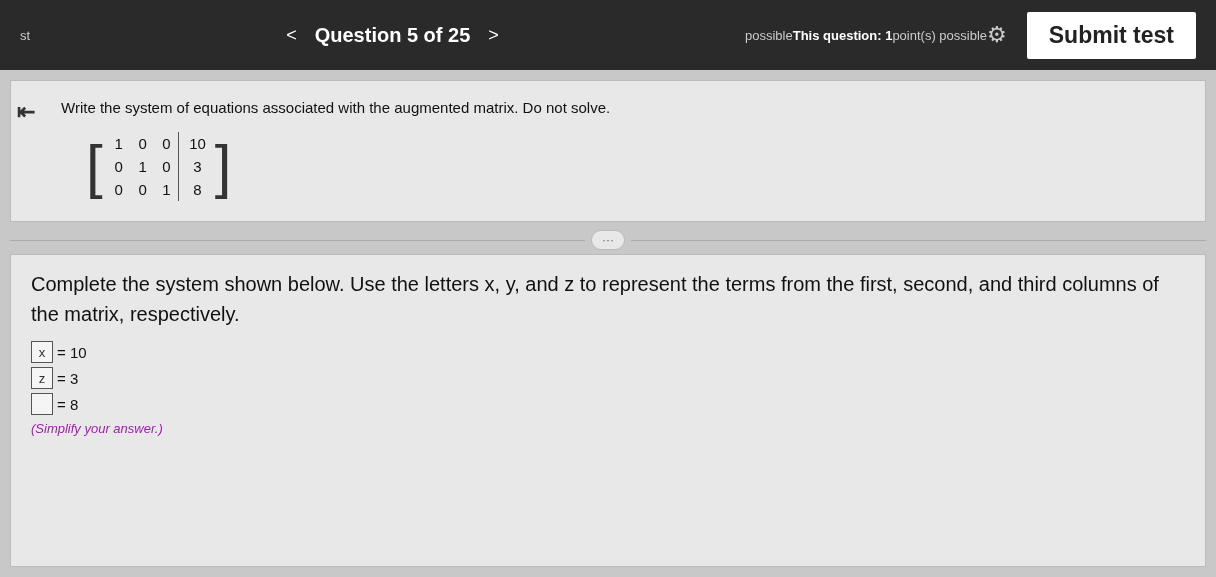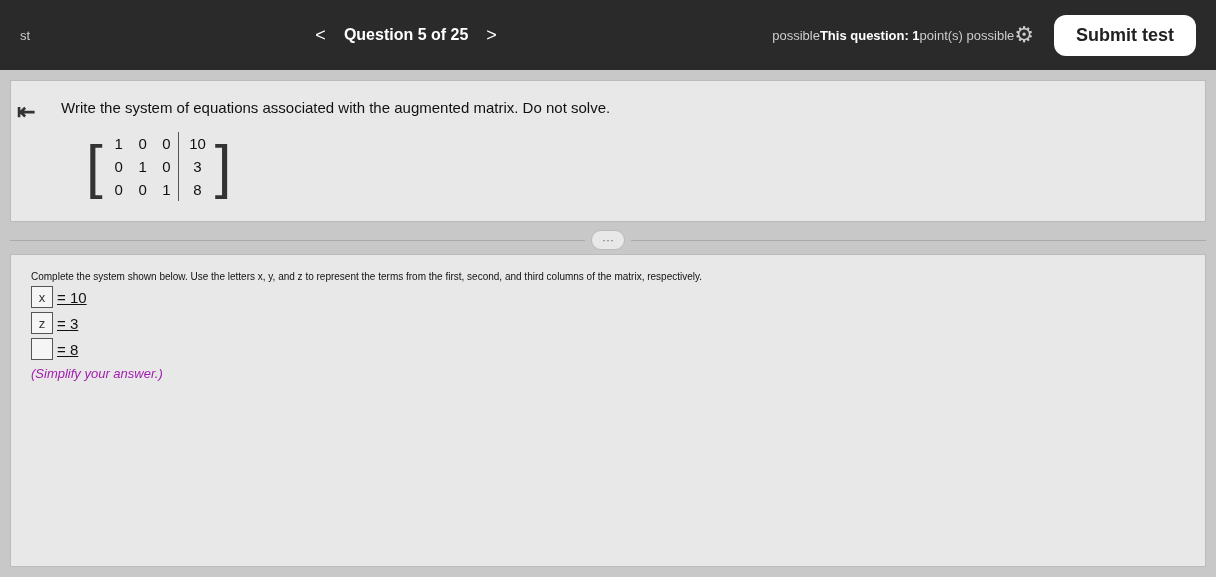--- a/index.html
+++ b/index.html
@@ -32,21 +32,21 @@
 
     .header-center {
       flex: 1;
       display: flex;
       align-items: center;
       justify-content: center;
       gap: 18px;
     }
 
     .question-label {
-      font-size: 16px;
+      font-size: 20px;
       font-weight: bold;
       color: #fff;
     }
 
     .nav-arrow {
       font-size: 18px;
       color: #fff;
       cursor: pointer;
     }
 
@@ -72,26 +72,26 @@
 
     .gear-icon {
       font-size: 22px;
       color: #ccc;
       cursor: pointer;
     }
 
     .submit-btn {
       background: #fff;
       color: #222;
-      font-size: 18px;
+      font-size: 23px;
       font-weight: bold;
       border: none;
       padding: 10px 22px;
       cursor: pointer;
-      border-radius: 12px;
+      border-radius: 2px;
     }
 
     
     .main {
       background: #c8c8c8;
       width: 100%;
       height: calc(577px - 70px);
       display: flex;
       flex-direction: column;
     }
@@ -170,23 +170,23 @@
     
     .answer-panel {
       background: #e8e8e8;
       margin: 0 10px 10px 10px;
       padding: 14px 20px 16px 20px;
       border: 1px solid #bbb;
       flex: 1;
     }
 
     .answer-instruction {
-      font-size: 10px;
+      font-size: 20px;
       color: #111;
-      margin-bottom: 2px;
+      margin-bottom: 12px;
       line-height: 1.5;
     }
 
     .equation-row {
       display: flex;
       align-items: center;
       margin-bottom: 4px;
       font-size: 15px;
       color: #111;
     }
@@ -201,21 +201,20 @@
       height: 22px;
       font-size: 13px;
       color: #333;
       padding: 0 3px;
     }
 
     .eq-text {
       font-size: 15px;
       color: #111;
       margin-left: 4px;
-      text-decoration: underline;
     }
 
     .simplify-note {
       font-size: 13px;
       color: #a21caf;
       margin-top: 6px;
       font-style: italic;
     }
   </style>
 </head>

